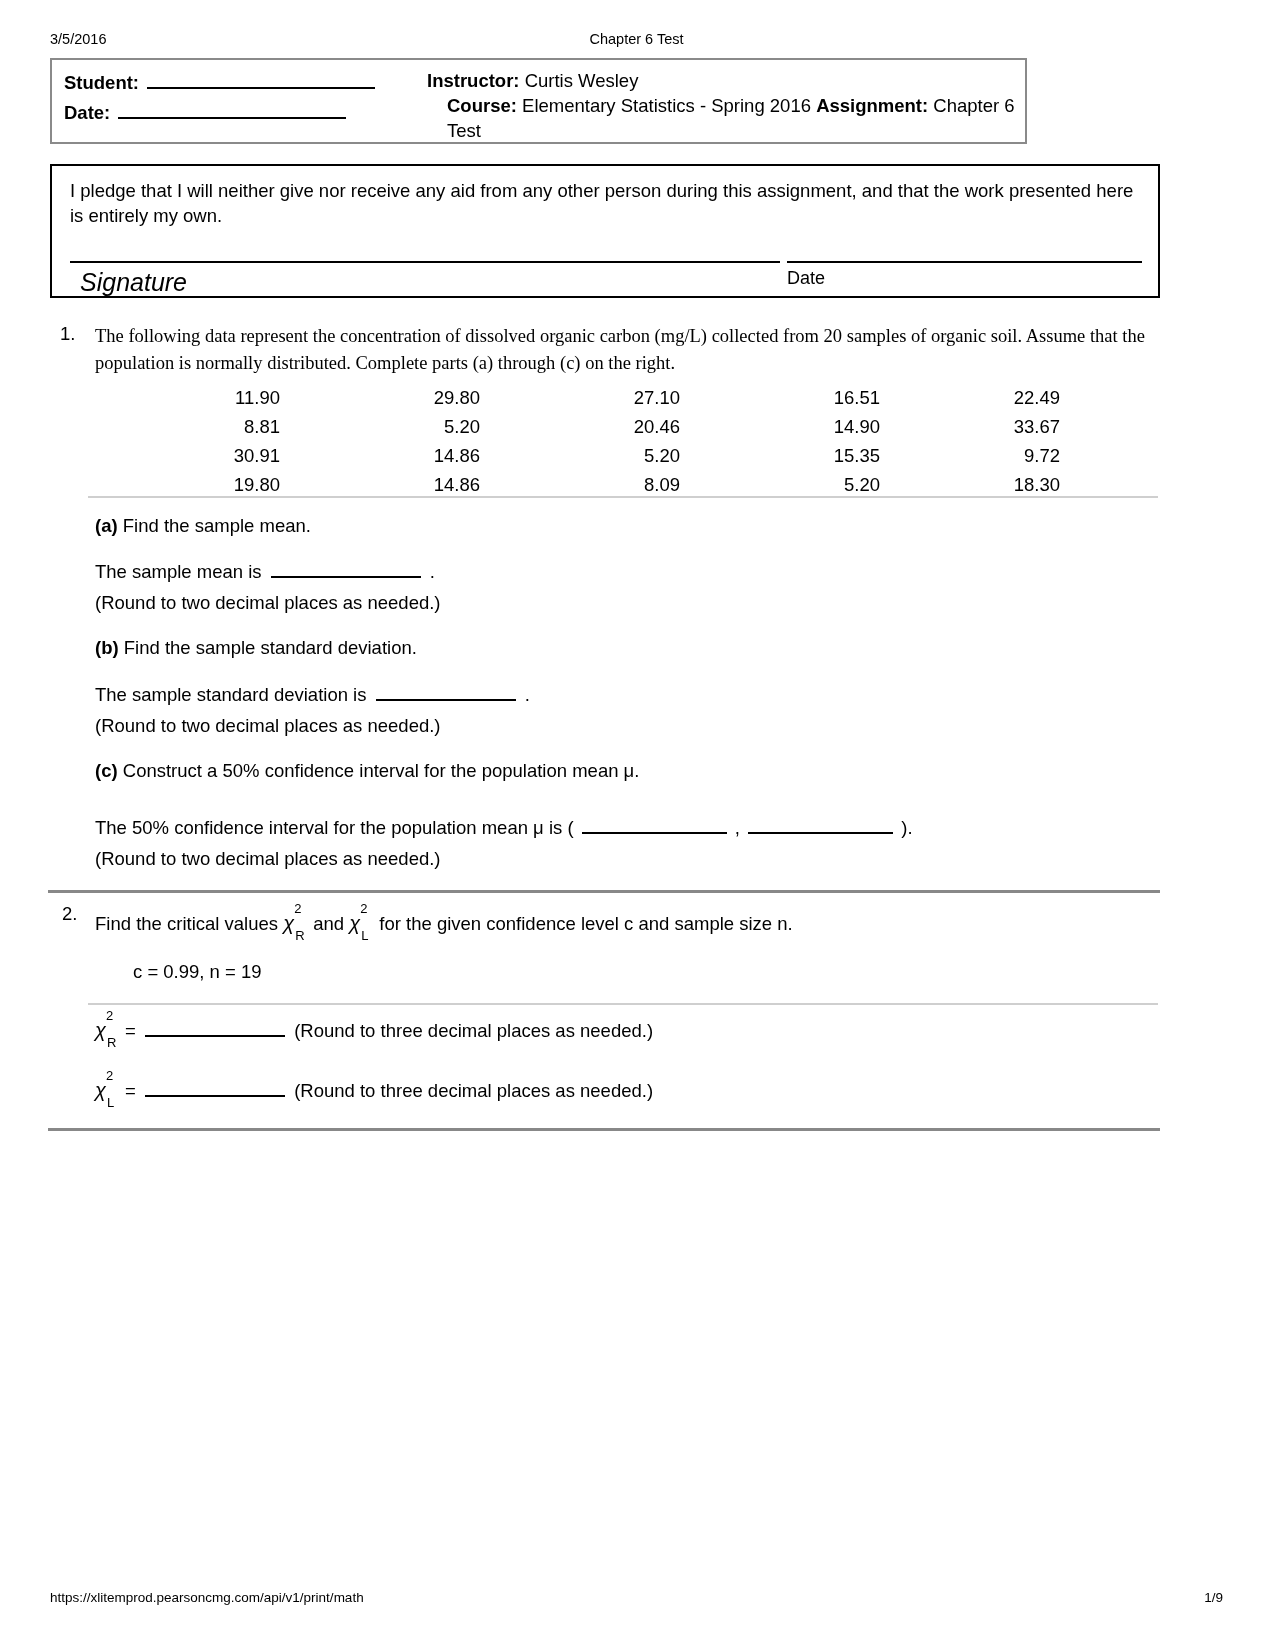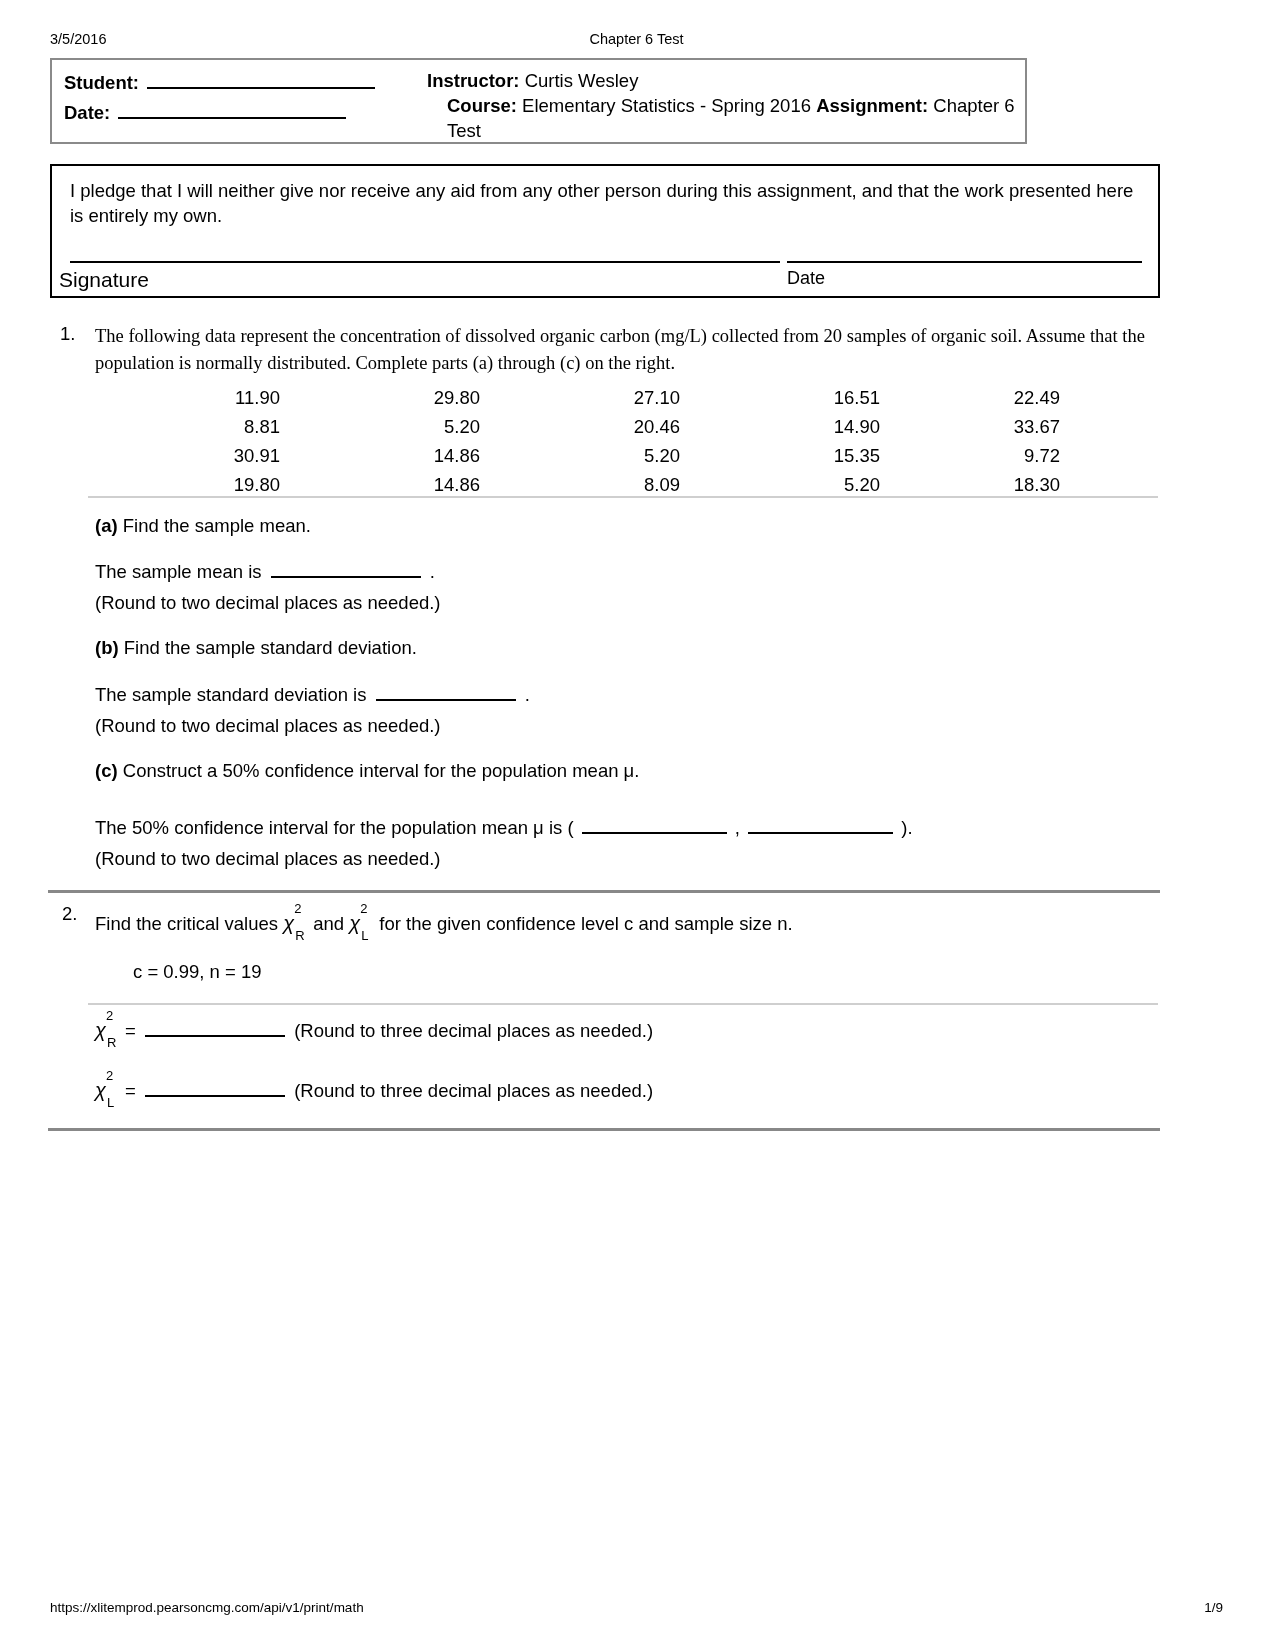--- a/index.html
+++ b/index.html
@@ -120,23 +120,24 @@
   }
   .sig-line-right {
     position: absolute;
     left: 735px;
     top: 95px;
     width: 355px;
     border-bottom: 2px solid #000;
   }
   .sig-label {
     position: absolute;
-    left: 7px;
+    left: 28px;
     top: 102px;
-    font-size: 21px;
+    font-size: 25px;
+    font-style: italic;
   }
   .date-label {
     position: absolute;
     left: 735px;
     top: 102px;
     font-size: 18px;
   }
 
   
   .q-num {
@@ -219,21 +220,21 @@
     bottom: -9px;
     left: 12px;
     font-size: 13px;
     font-style: normal;
   }
   .chi-pad { padding-right: 14px; }
 
   
   .footer {
     position: absolute;
-    bottom: 30px;
+    bottom: 40px;
     left: 50px;
     right: 50px;
     font-size: 13.5px;
     height: 18px;
     margin-top: 48px;
   }
   .footer .f-left { position: absolute; left: 0; top: 0; }
   .footer .f-right { position: absolute; right: 0; top: 0; }
 </style>
 </head>

